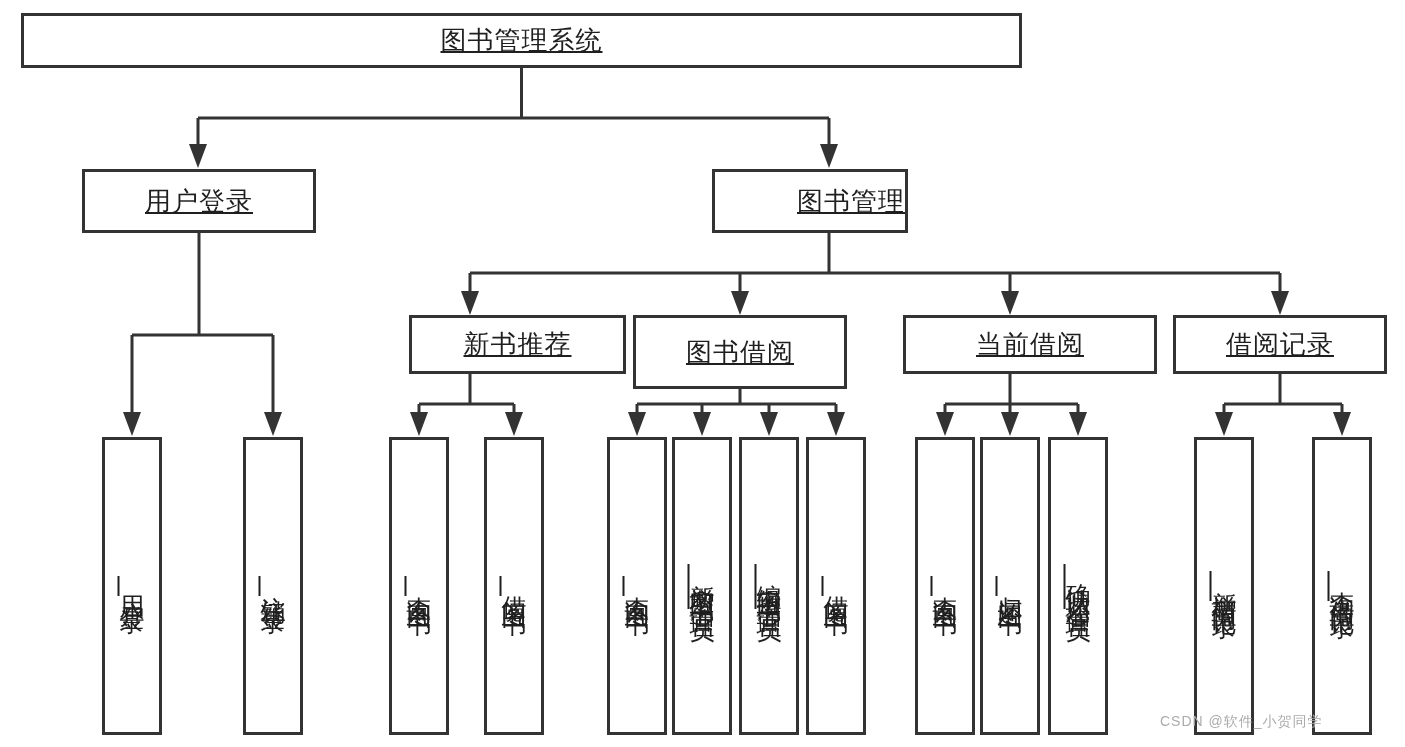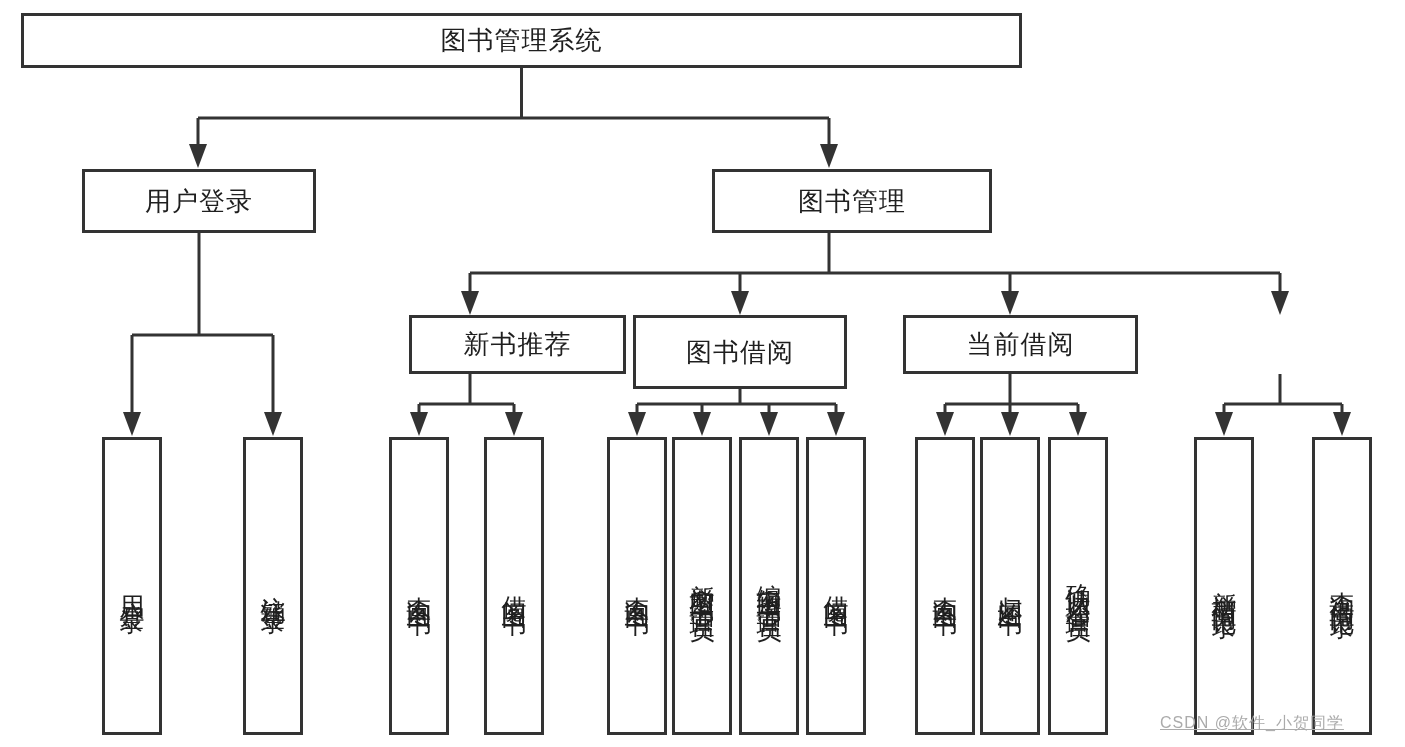--- a/index.html
+++ b/index.html
@@ -18,70 +18,70 @@
   }
   .box {
     position: absolute;
     box-sizing: border-box;
     border: 3px solid #333333;
     background: #ffffff;
     display: flex;
     align-items: center;
     justify-content: center;
     color: #1f1f1f;
+    text-decoration: underline;
   }
   .hbox { font-size: 26px; }
   .hbox span { white-space: nowrap; letter-spacing: 1px; }
   .leaf {
     top: 437px;
     width: 60px;
     height: 298px;
   }
   .leaf span {
     writing-mode: vertical-rl;
     text-orientation: mixed;
     font-size: 25px;
     line-height: 1;
     letter-spacing: 5px;
     white-space: nowrap;
   }
   
   .n-root      { left: 21px;   top: 13px;  width: 1001px; height: 55px; }
   
   .n-login     { left: 82px;   top: 169px; width: 234px;  height: 64px; }
-  .n-mgmt      { left: 712px;  top: 169px; width: 280px;  height: 64px; }
+  .n-mgmt      { left: 712px;  top: 169px; width: 196px;  height: 64px; justify-content: flex-end; }
   
   .n-recommend { left: 362px;  top: 315px; width: 217px;  height: 59px; margin-left: 47px; }
   .n-borrow    { left: 633px;  top: 315px; width: 214px;  height: 74px; }
-  .n-current   { left: 903px;  top: 315px; width: 235px;  height: 59px; }
+  .n-current   { left: 903px;  top: 315px; width: 254px;  height: 59px; }
   .n-record    { left: 1173px; top: 315px; width: 214px;  height: 59px; }
   
   .n-a1 { left: 102px; }
   .n-a2 { left: 243px; }
   .n-b1 { left: 389px; }
   .n-b2 { left: 484px; }
   .n-c1 { left: 607px; }
   .n-c2 { left: 672px; }
   .n-c3 { left: 739px; }
   .n-c4 { left: 806px; }
   .n-d1 { left: 915px; }
   .n-d2 { left: 980px; }
   .n-d3 { left: 1048px; }
   .n-e1 { left: 1194px; }
   .n-e2 { left: 1312px; }
   #watermark {
     position: absolute;
     left: 1160px;
     top: 713px;
-    font-size: 16px;
+    font-size: 14px;
     color: #ababab;
     letter-spacing: 1px;
     white-space: nowrap;
     z-index: 10;
-    text-decoration: underline;
   }
 </style>
 </head>
 <body>
 
 <div id="canvas">
 
   <svg id="connectors" viewBox="0 0 1405 747" xmlns="http://www.w3.org/2000/svg">
     <g stroke="#333333" stroke-width="3" fill="none">
 
@@ -135,20 +135,23 @@
 
   <div class="box hbox n-recommend">
     <span>新书推荐</span>
   </div>
   <div class="box hbox n-borrow">
     <span>图书借阅</span>
   </div>
   <div class="box hbox n-current">
     <span>当前借阅</span>
   </div>
+  <div class="box hbox n-record">
+    <span>借阅记录</span>
+  </div>
 
   <div class="box leaf n-a1">
     <span>用户登录</span>
   </div>
   <div class="box leaf n-a2">
     <span>注销登录</span>
   </div>
 
   <div class="box leaf n-b1">
     <span>查询图书</span>

